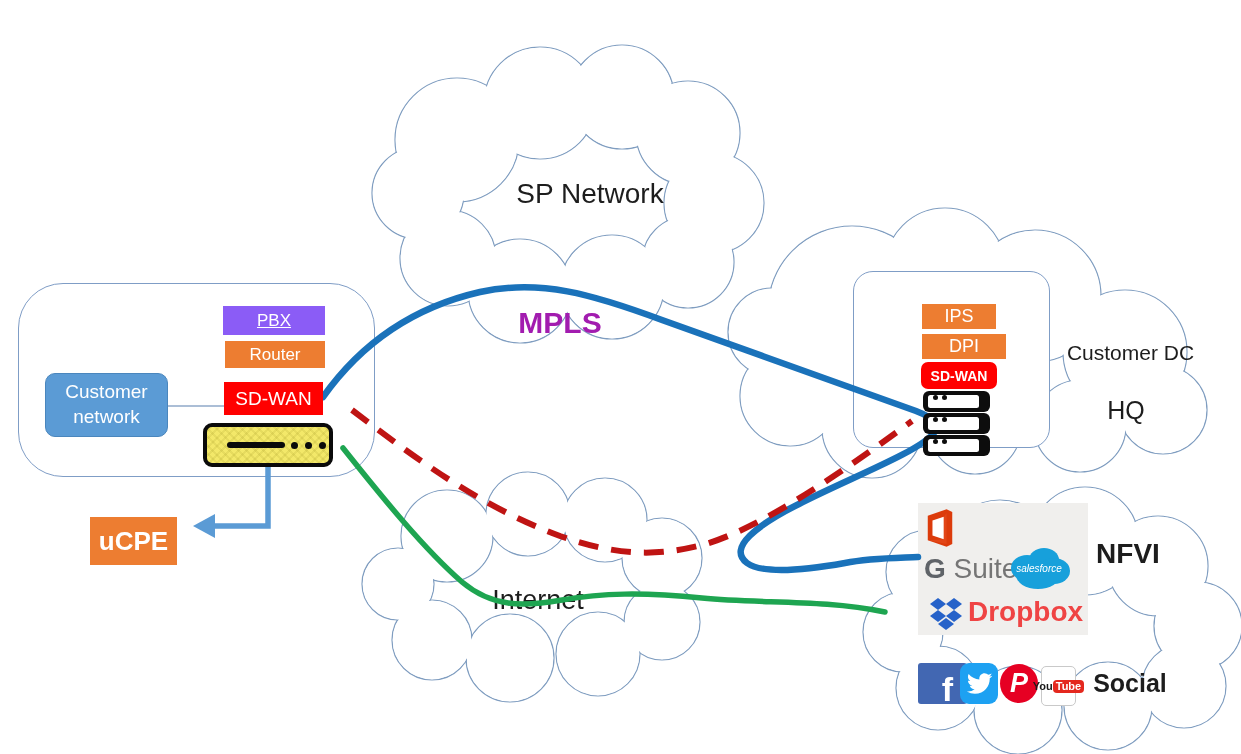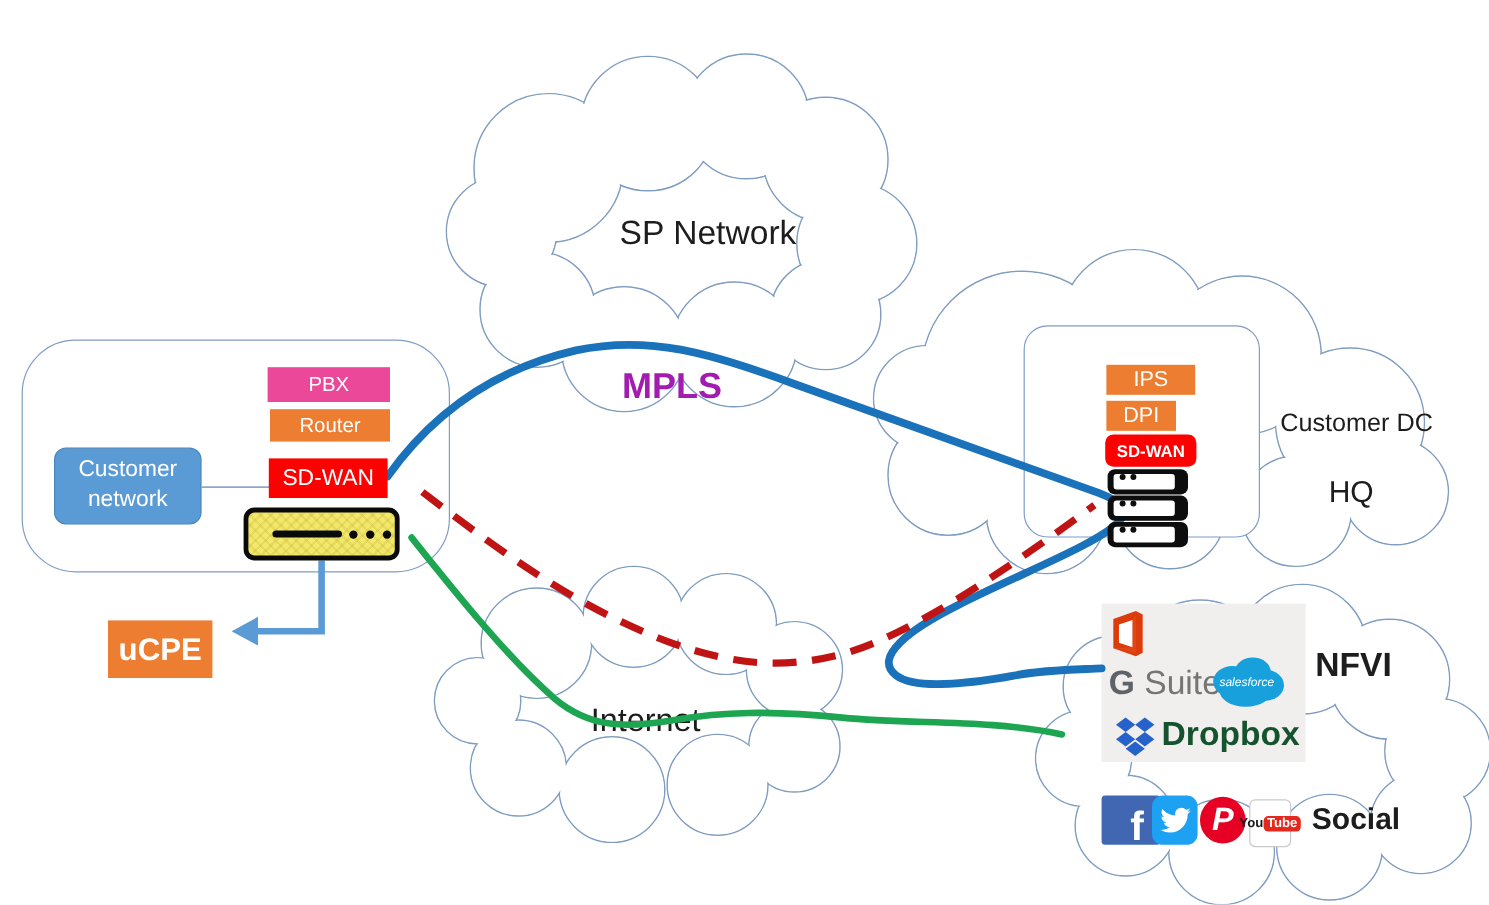--- a/index.html
+++ b/index.html
@@ -181,21 +181,21 @@
 
     <svg class="abs" style="left:927px;top:595px;" width="38" height="38" viewBox="0 0 38 36">
       <g fill="#2662c9">
         <polygon points="11,2 19,8 11,14 3,8"></polygon>
         <polygon points="27,2 35,8 27,14 19,8"></polygon>
         <polygon points="11,14 19,20 11,26 3,20"></polygon>
         <polygon points="27,14 35,20 27,26 19,20"></polygon>
         <polygon points="19,22 27,28 19,34 11,28"></polygon>
       </g>
     </svg>
-    <div class="abs" style="left:968px;top:596px;font-size:28px;font-weight:700;color:#14532d;">Dropbox</div>
+    <div class="abs" style="left:968px;top:596px;font-size:28px;font-weight:700;color:#ef4444;">Dropbox</div>
 
     <div class="social-badge" style="left:918px;top:663px;width:39px;height:41px;background:#4267B2;border-radius:3px;
          font-size:34px;font-weight:700;padding-left:10px;align-items:flex-end;line-height:30px;">f</div>
 
     <div class="social-badge" style="left:960px;top:663px;width:38px;height:41px;background:#1da1f2;border-radius:9px;">
       <svg width="28" height="28" viewBox="0 0 24 24">
         <path fill="#fff" d="M23.44 4.83c-.8.37-1.66.62-2.56.73.92-.55 1.63-1.43 1.96-2.47-.86.51-1.82.88-2.84 1.08A4.47 4.47 0 0 0 16.74 2.7c-2.47 0-4.48 2.01-4.48 4.48 0 .35.04.69.11 1.02-3.72-.19-7.02-1.97-9.23-4.68-.39.66-.61 1.43-.61 2.25 0 1.55.79 2.92 1.99 3.72-.73-.02-1.42-.22-2.02-.56v.06c0 2.17 1.54 3.98 3.59 4.39-.38.1-.77.16-1.18.16-.29 0-.57-.03-.84-.08.57 1.78 2.22 3.07 4.18 3.11a8.98 8.98 0 0 1-5.56 1.92c-.36 0-.72-.02-1.07-.06a12.67 12.67 0 0 0 6.86 2.01c8.23 0 12.73-6.82 12.73-12.73l-.01-.58c.87-.63 1.63-1.42 2.24-2.3z"></path>
       </svg>
     </div>
 
@@ -217,37 +217,37 @@
     <path d="M352 410 C420 462 482 507 560 536 C612 554 652 558 702 545
              C762 529 852 465 912 421" stroke="#bf1413" stroke-width="6" fill="none" stroke-dasharray="20 13"></path>
     <path d="M343 448 C382 497 424 549 462 582 C492 607 522 607 562 600
              C602 593 642 592 702 598 C762 604 822 599 885 612" stroke="#1ea551" stroke-width="5.5" fill="none" stroke-linecap="round"></path>
     <path d="M268 467 V526 H213" stroke="#5b9bd5" stroke-width="5.5" fill="none"></path>
     <polygon points="193,526 215,514 215,538" fill="#5b9bd5"></polygon>
   </svg>
 
   <div class="layer" style="width:1241px;height:754px;z-index:3;">
 
-    <div class="comp" style="left: 223px; top: 306px; width: 102px; height: 29px; font-size: 17px; background-color: #ec4899;">PBX</div>
+    <div class="comp" style="left: 223px; top: 306px; width: 102px; height: 29px; font-size: 17px; background-color: #8b5cf6; text-decoration: underline;">PBX</div>
     <div class="comp" style="left: 225px; top: 341px; width: 100px; height: 27px; font-size: 17px; background-color: rgb(237, 125, 49);">Router</div>
     <div class="comp" style="left: 224px; top: 382px; width: 99px; height: 33px; font-size: 19px; background-color: rgb(255, 0, 0);">SD-WAN</div>
 
     <div class="comp" id="customer-network">Customer network</div>
 
     <div id="device">
       <span class="bar"></span>
       <span class="dot" style="left:84px;"></span>
       <span class="dot" style="left:98px;"></span>
       <span class="dot" style="left:112px;"></span>
     </div>
 
     <div class="comp" id="ucpe-label-box" style="background-color: rgb(237, 125, 49);">uCPE</div>
 
     <div class="comp" style="left: 922px; top: 304px; width: 74px; height: 25px; font-size: 18px; background-color: rgb(237, 125, 49);">IPS</div>
-    <div class="comp" style="left: 922px; top: 334px; width: 58px; height: 25px; font-size: 18px; background-color: rgb(237, 125, 49);">DPI</div>
+    <div class="comp" style="left: 922px; top: 334px; width: 84px; height: 25px; font-size: 18px; background-color: rgb(237, 125, 49);">DPI</div>
     <div class="comp" style="left: 921px; top: 362px; width: 76px; height: 27px; font-size: 14px; font-weight: 600; border-radius: 7px; background-color: rgb(255, 0, 0);">SD-WAN</div>
 
     <div class="abs" style="left:923px;top:391px;">
       <div class="server-unit">
         <span class="slot"></span>
         <span class="sdot" style="left:10px;"></span>
         <span class="sdot" style="left:19px;"></span>
       </div>
       <div class="server-unit">
         <span class="slot"></span>

